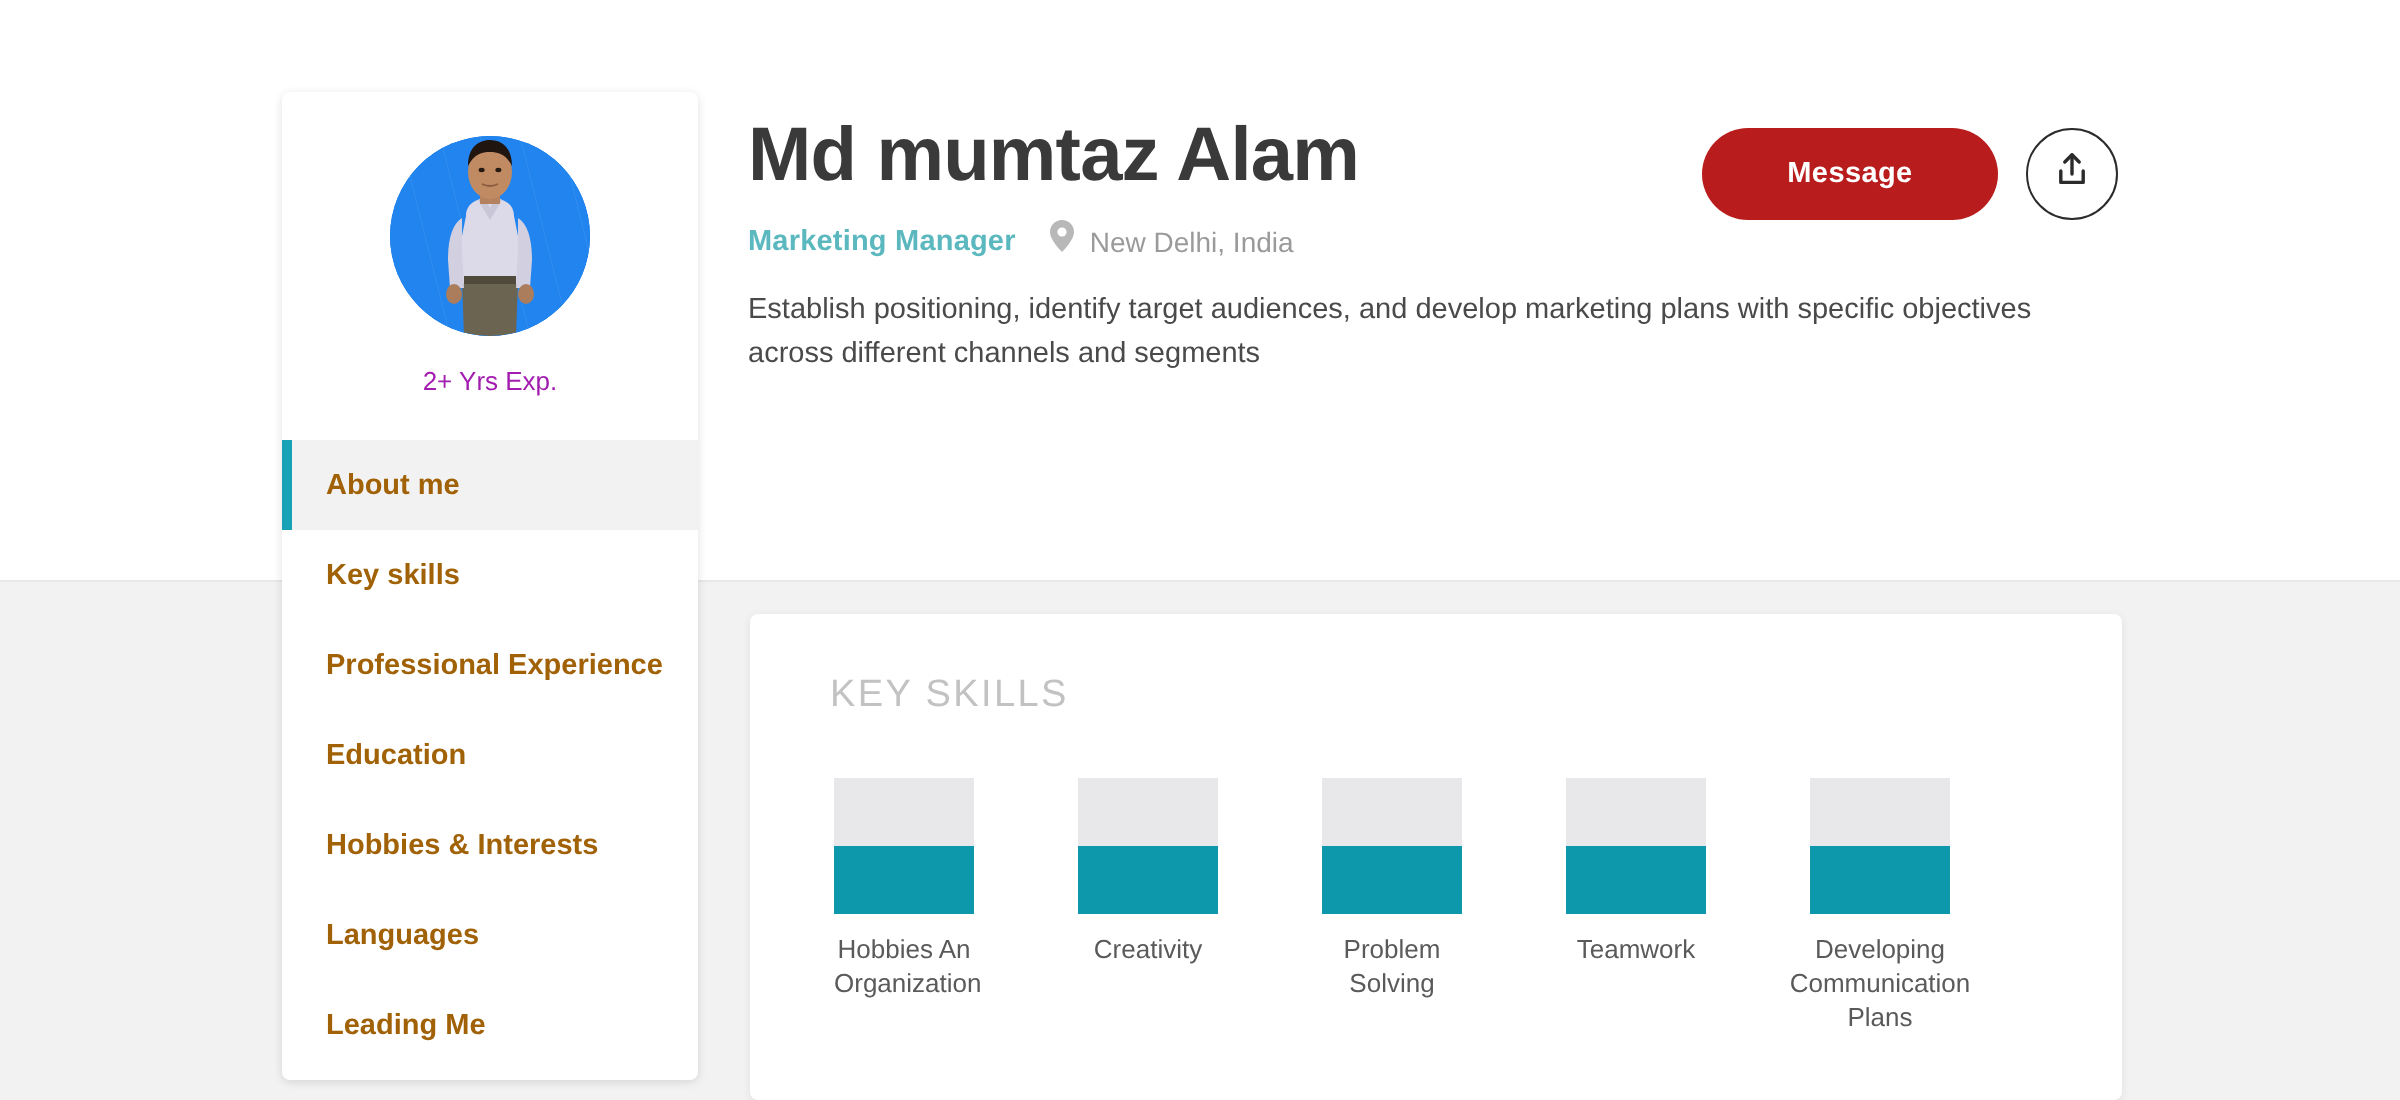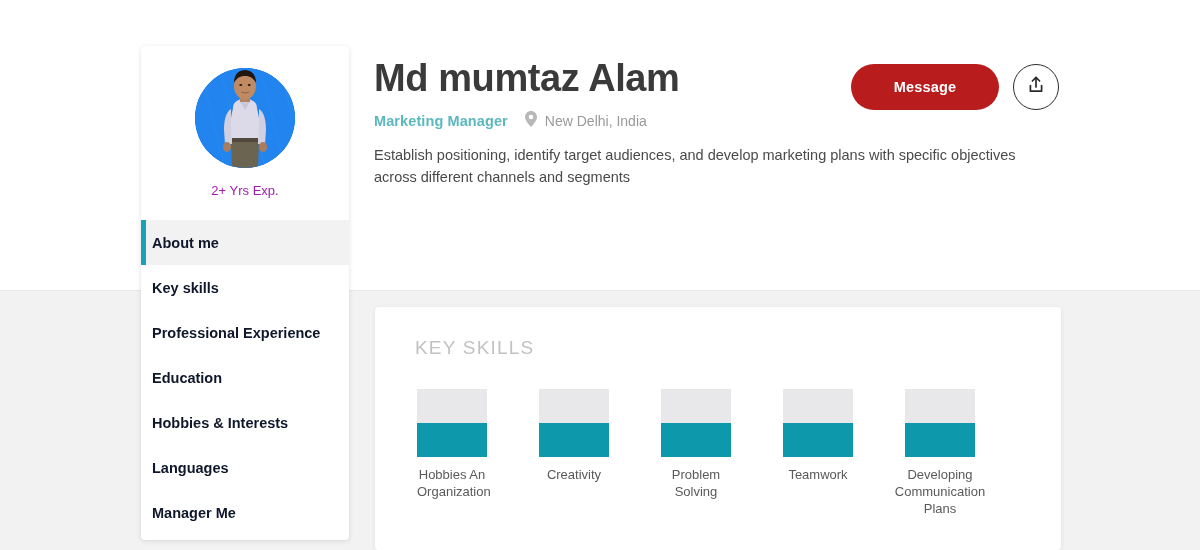--- a/index.html
+++ b/index.html
@@ -155,23 +155,23 @@
     color: #a21caf;
   }
 
   .nav { margin-top: 22px; }
 
   .nav-item {
     position: relative;
     height: 45px;
     display: flex;
     align-items: center;
-    padding-left: 11px;
+    padding-left: 22px;
     font-size: 14.5px;
-    color: #0f172a;
+    color: #a16207;
     font-weight: bold;
     cursor: pointer;
   }
 
   .nav-item.active {
     background: #f2f2f2;
   }
 
   .nav-item.active::before {
     content: "";
@@ -338,21 +338,21 @@
       <div class="nav-item">
         <span>Education</span>
       </div>
       <div class="nav-item">
         <span>Hobbies &amp; Interests</span>
       </div>
       <div class="nav-item">
         <span>Languages</span>
       </div>
       <div class="nav-item">
-        <span>Manager Me</span>
+        <span>Leading Me</span>
       </div>
     </nav>
   </div>
 
   <div class="content-card">
     <div class="section-title">KEY SKILLS</div>
 
     <div class="skills-row">
       <div class="skill">
         <div class="skill-bar" style="background: rgb(232, 232, 235);">

